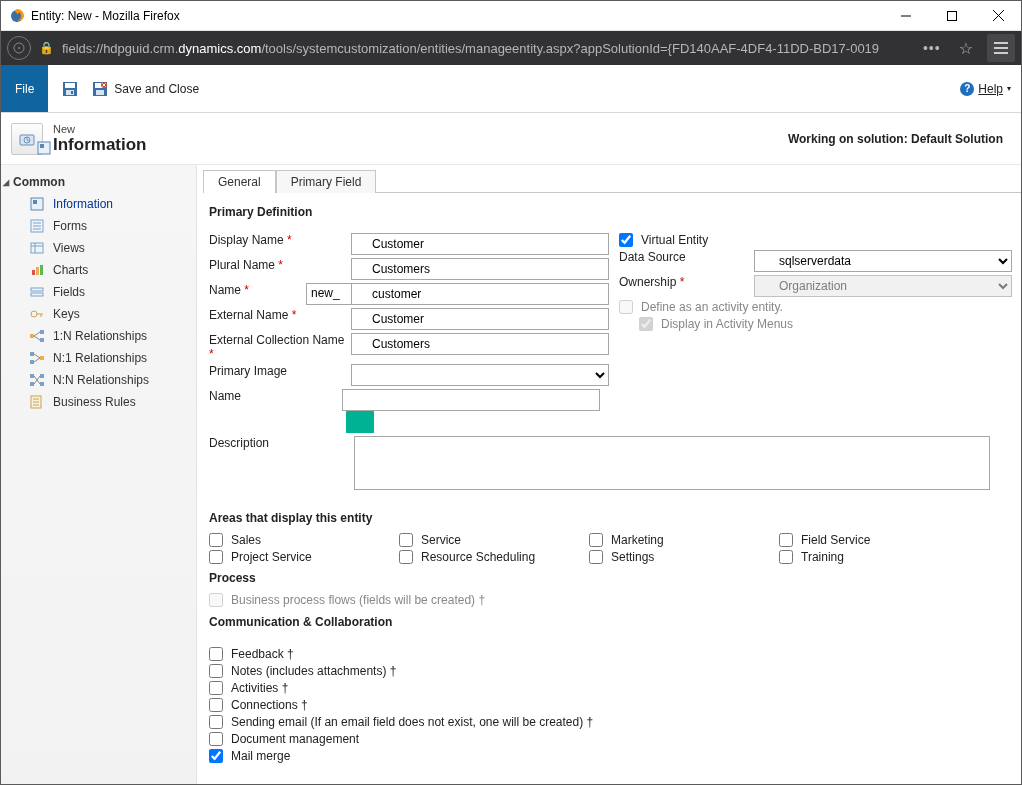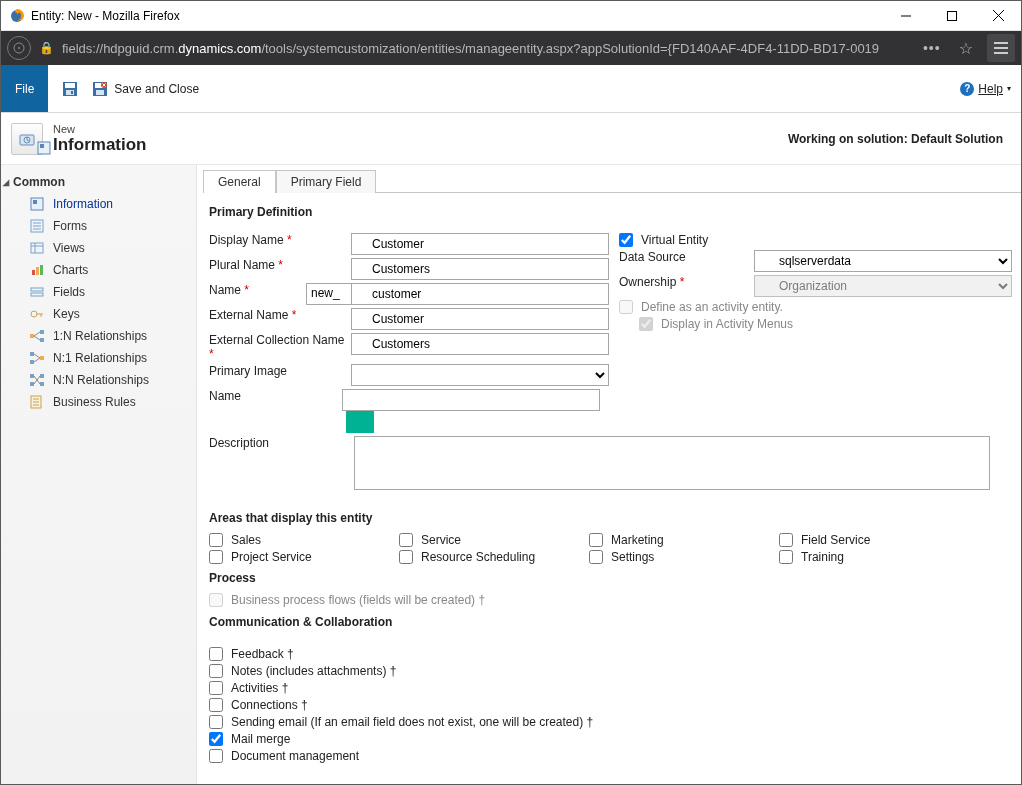--- a/index.html
+++ b/index.html
@@ -426,25 +426,25 @@
             </div>
             <div class="cb-row">
               <input type="checkbox" class="chk" style="">
               <span>Connections †</span>
             </div>
             <div class="cb-row">
               <input type="checkbox" class="chk" style="">
               <span>Sending email (If an email field does not exist, one will be created) †</span>
             </div>
             <div class="cb-row">
+              <input type="checkbox" class="chk" style="">
+              <span>Document management</span>
+            </div>
+            <div class="cb-row">
               <input type="checkbox" class="chk" checked="" style="">
               <span>Mail merge</span>
             </div>
-            <div class="cb-row">
-              <input type="checkbox" class="chk" style="">
-              <span>Document management</span>
-            </div>
           </div>
         <div style="height:40px"></div>
       </div>
     </div>
   </div>
 </div>
 
 </body></html>

